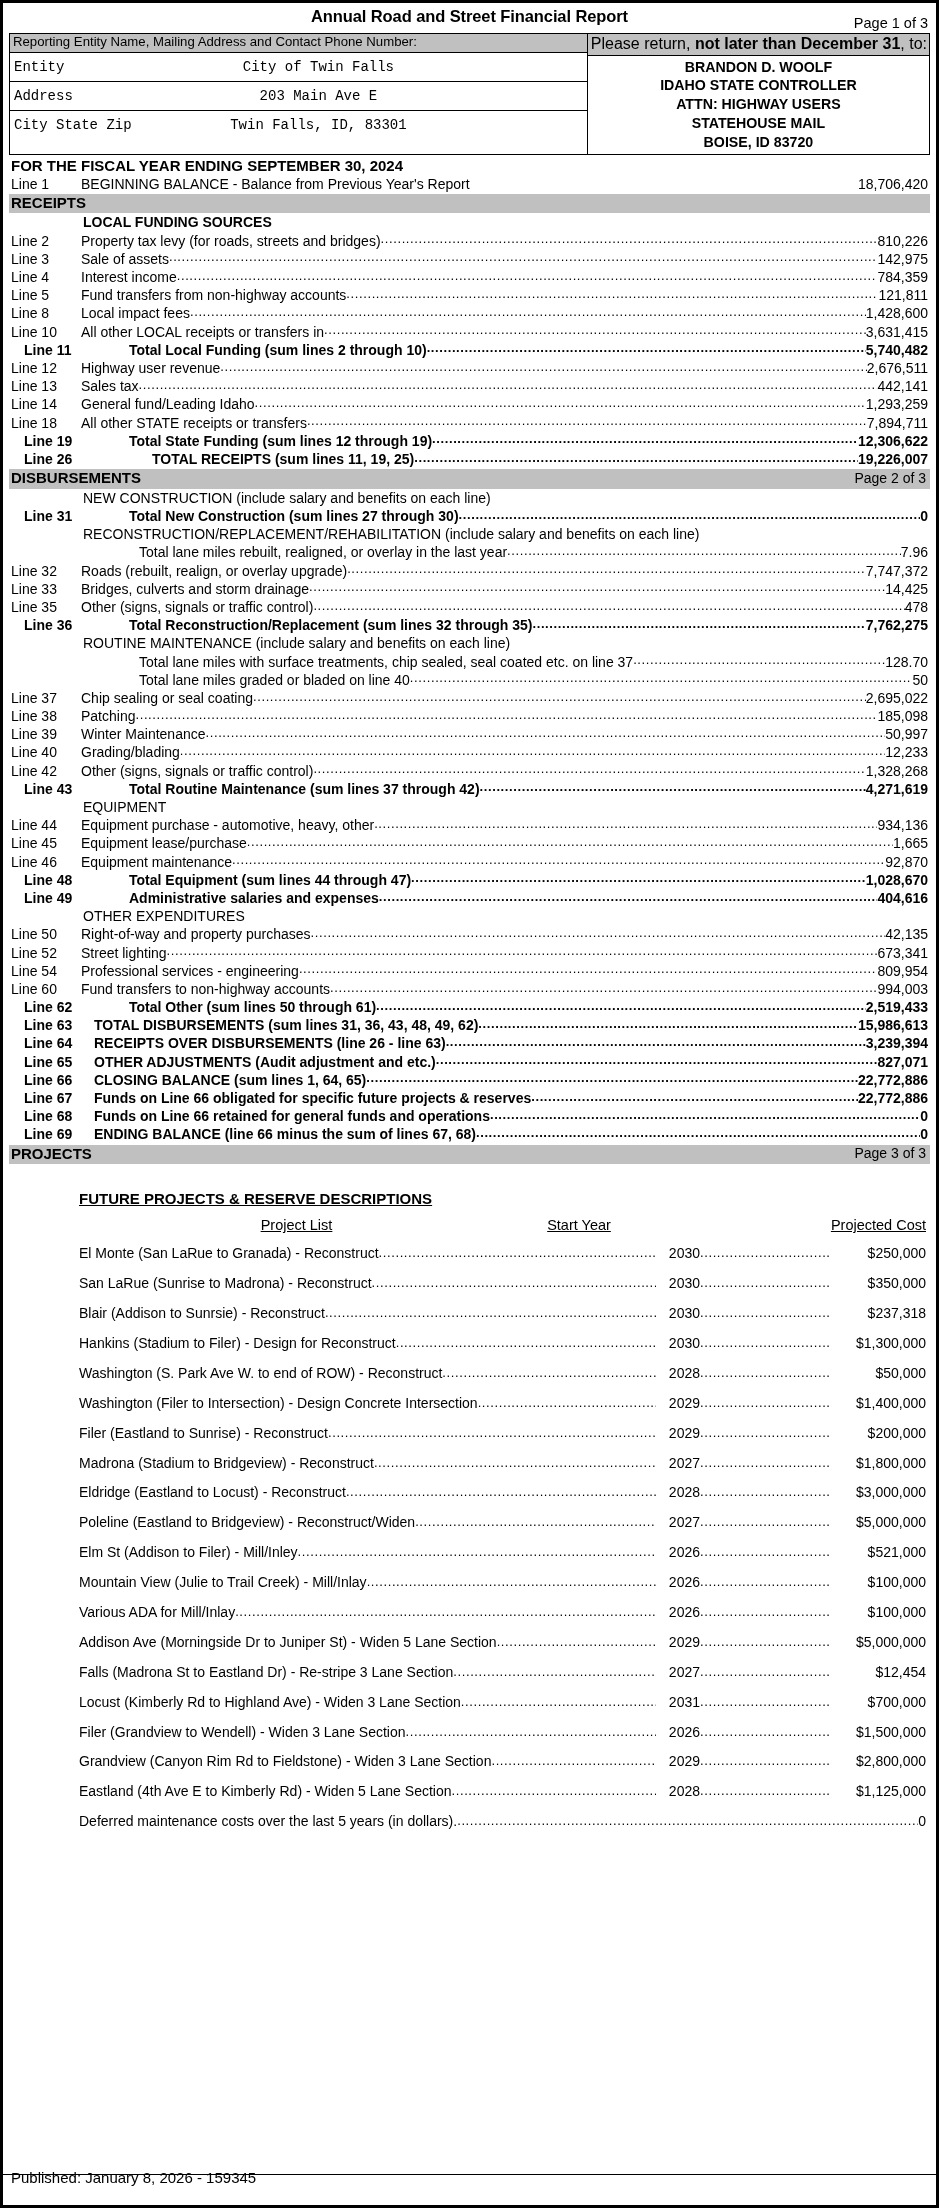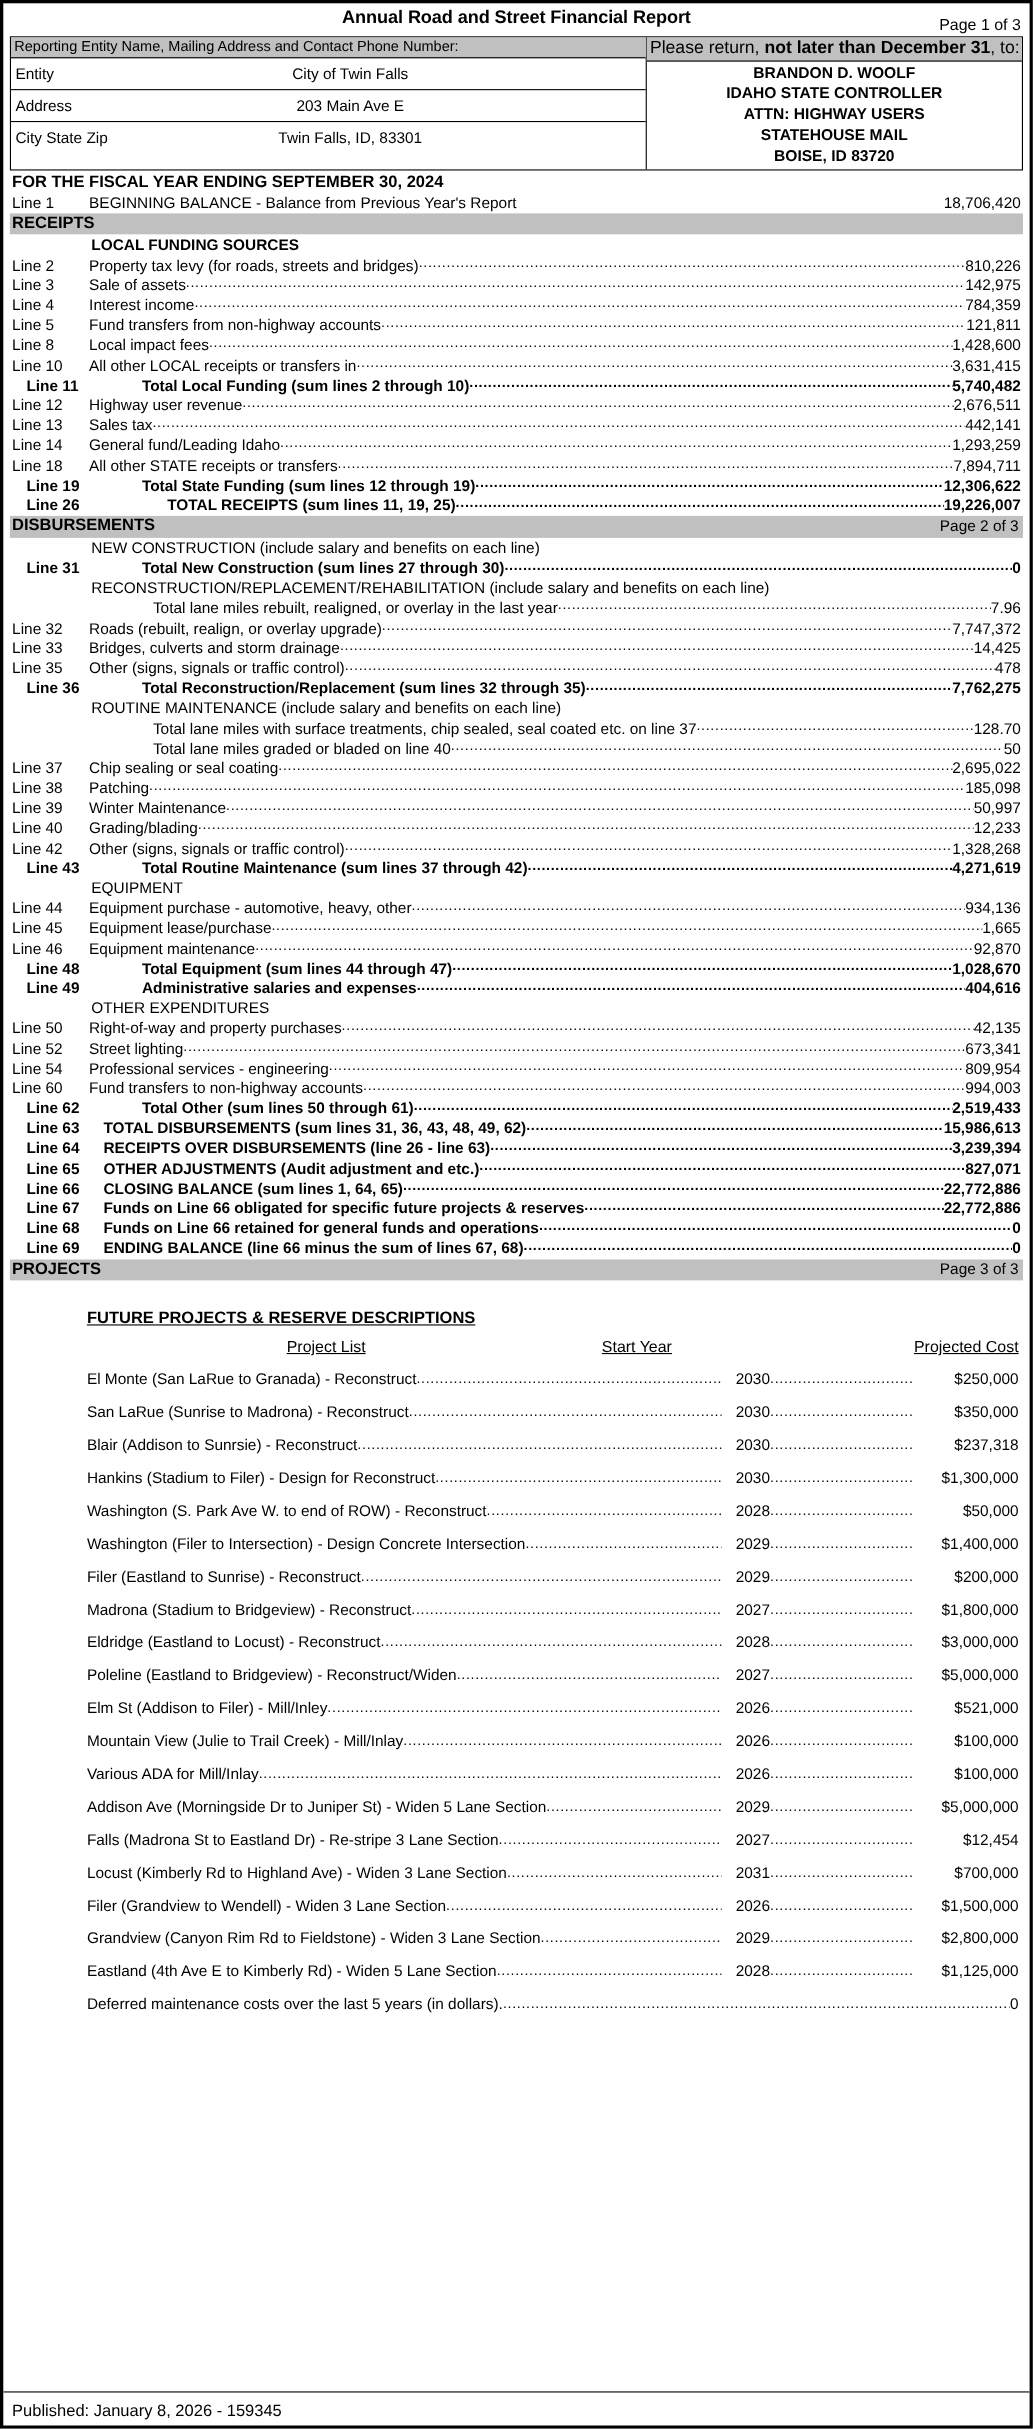--- a/index.html
+++ b/index.html
@@ -62,20 +62,21 @@
     padding: 1px 3px 2px 3px;
     line-height: 1.1;
     white-space: nowrap;
   }
   .hdr-field {
     display: flex;
     border-bottom: 1.5px solid #000;
     height: 28px;
     align-items: center;
     font-size: 14px;
+    font-family: Liberation Mono, monospace;
   }
   .hdr-field:last-child { border-bottom: none; }
   .hdr-label {
     width: 150px;
     padding-left: 4px;
     box-sizing: border-box;
   }
   .hdr-value {
     flex: 1;
     text-align: center;
@@ -122,21 +123,21 @@
     align-items: center;
     padding: 0px 4px 1px 2px;
     line-height: 1.25;
     margin-top: 1px;
   }
   .band .band-page { font-weight: normal; font-size: 14px; }
 
   
   .row {
     display: flex;
-    align-items: flex-start;
+    align-items: center;
     font-size: 14px;
     line-height: 1.3;
     white-space: nowrap;
   }
   .row .lineno {
     width: 72px;
     flex: 0 0 72px;
     padding-left: 2px;
     box-sizing: border-box;
   }
@@ -242,21 +243,21 @@
     padding-right: 4px;
   }
 
   
   .proj-row.deferred .pdots1 { }
 
   
   .published {
     position: absolute;
     left: 8px;
-    bottom: 5px;
+    bottom: 19px;
     font-size: 15px;
   }
   .footer-rule {
     position: absolute;
     left: 0;
     right: 0;
     bottom: 30px;
     border-top: 1.5px solid #000;
   }
 </style>

